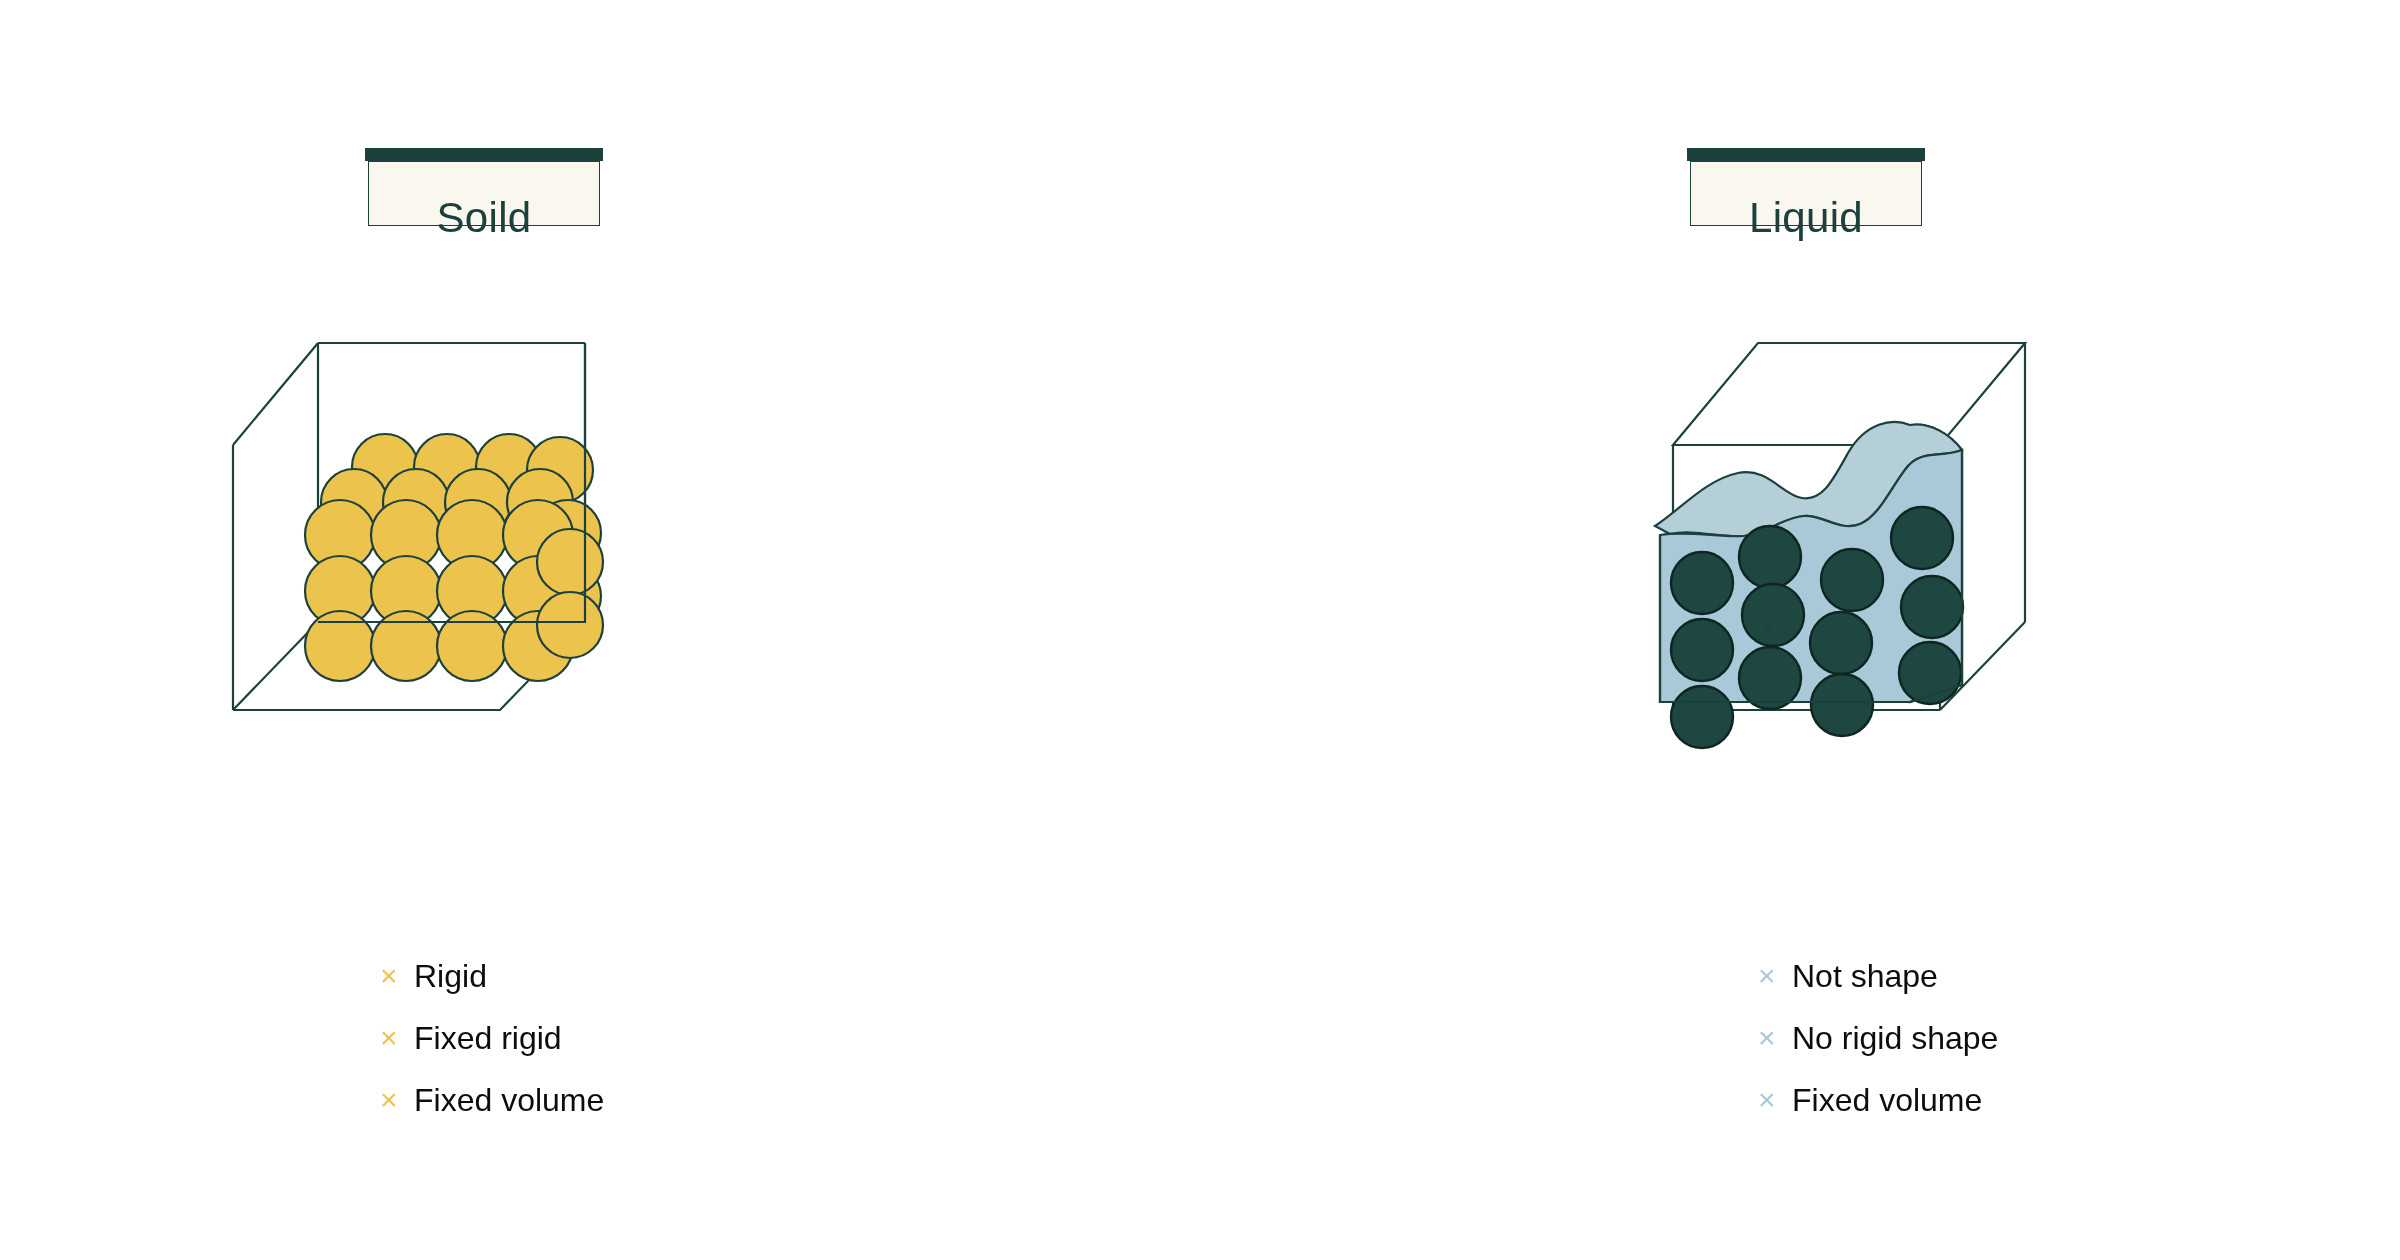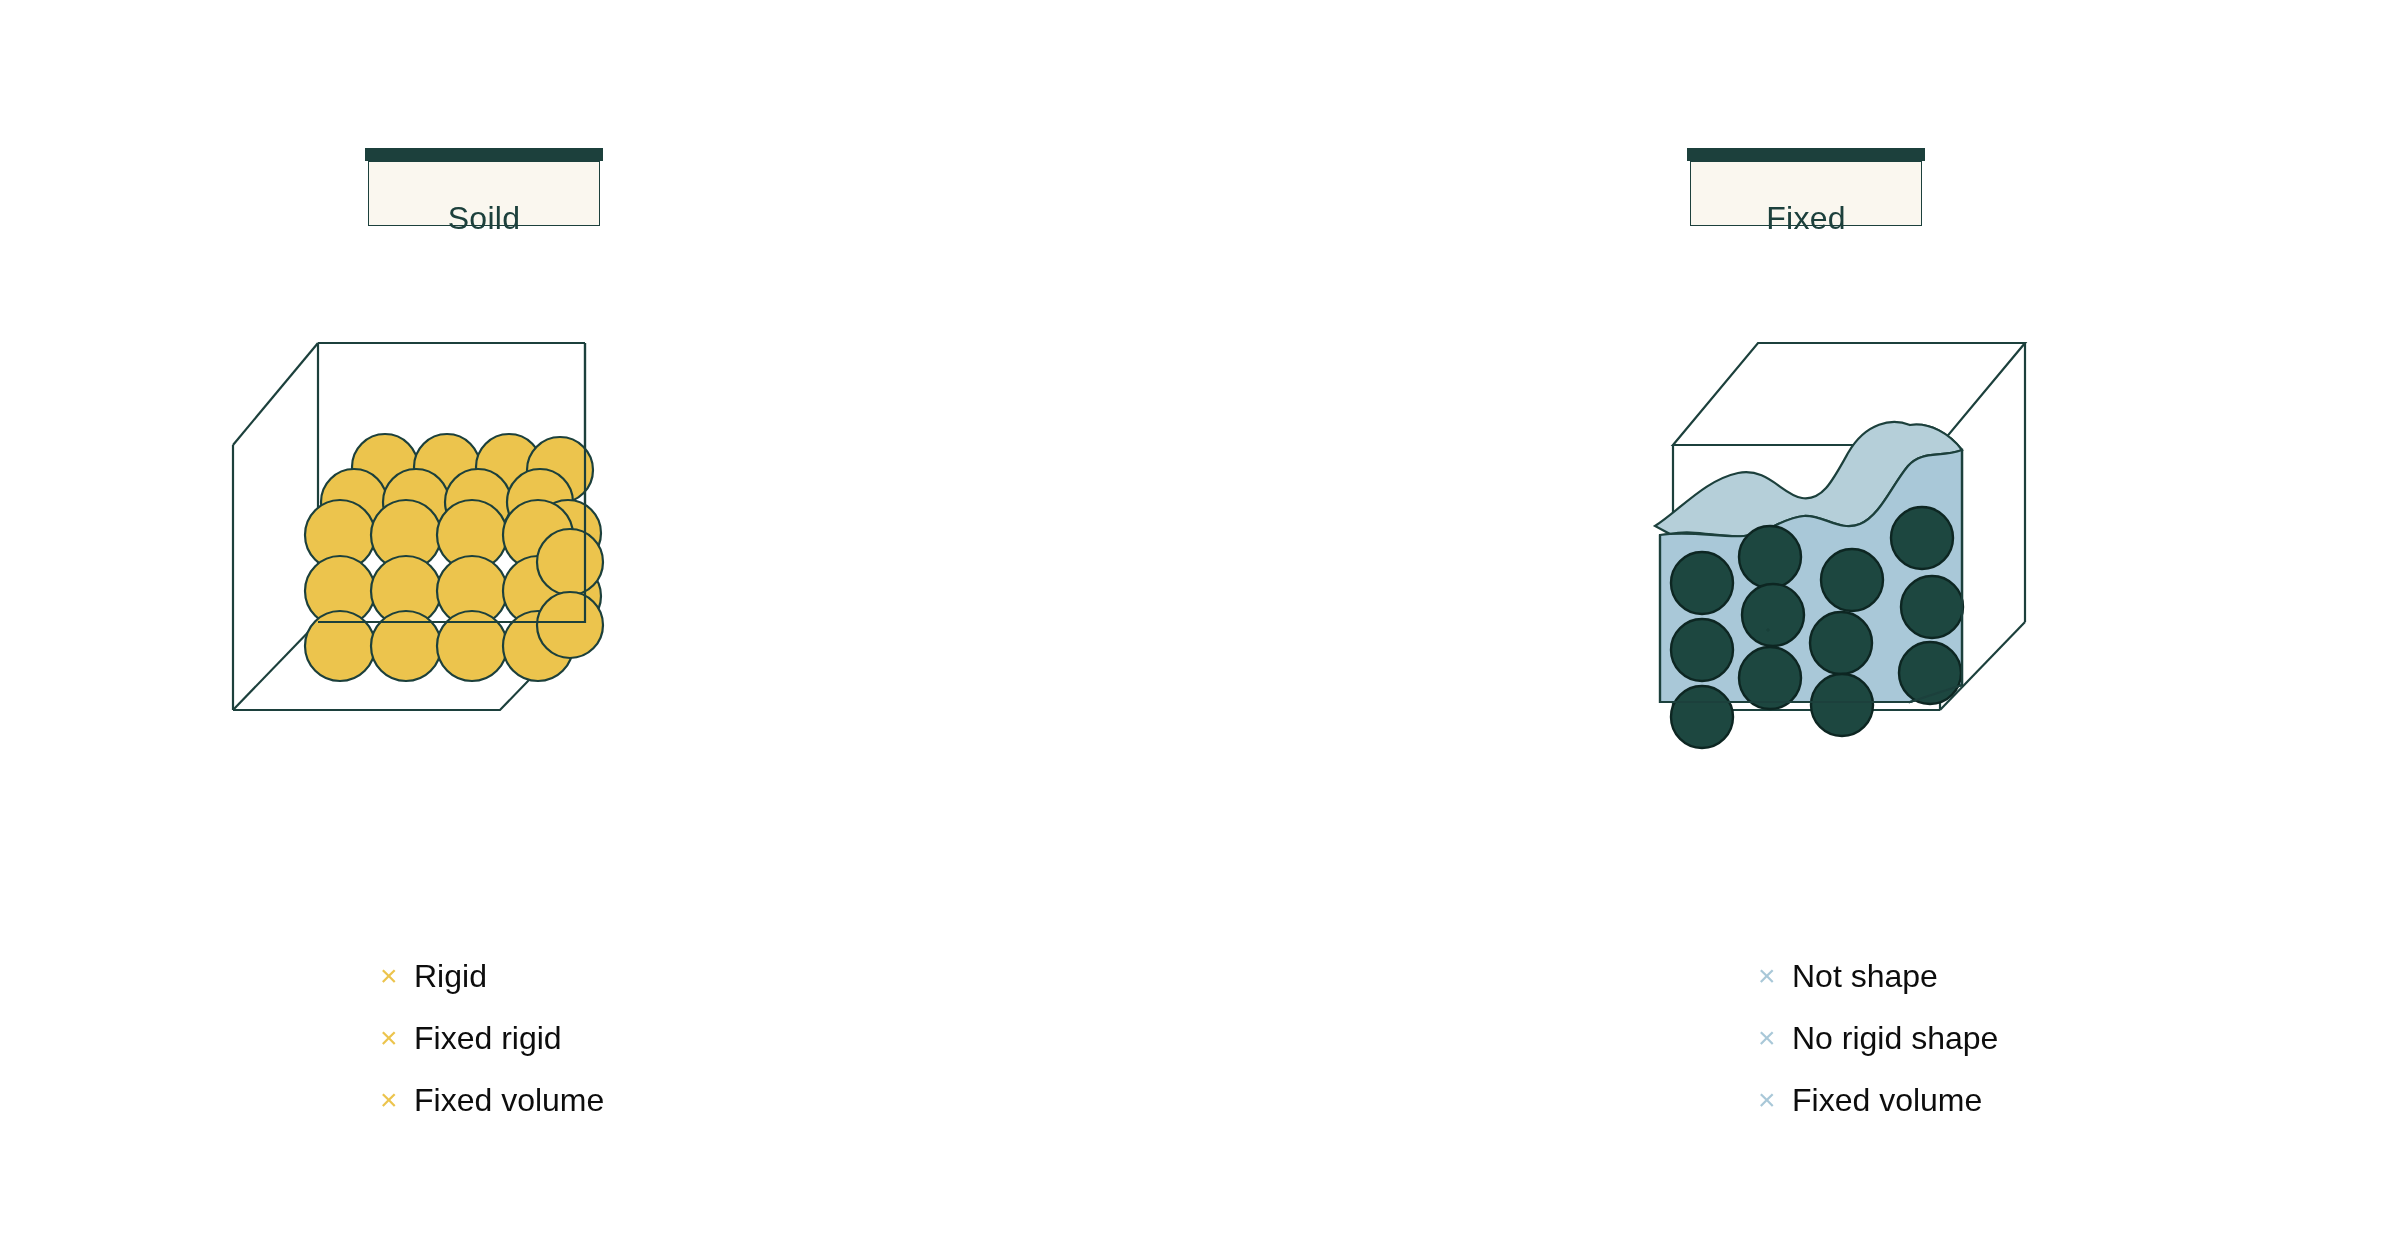--- a/index.html
+++ b/index.html
@@ -58,21 +58,21 @@
     top: 13px;
     width: 230px;
     height: 63px;
     background: #faf7ef;
     border: 1px solid #1c403c;
     display: flex;
     align-items: center;
     justify-content: center;
   }
   .title-text {
-    font-size: 32px;
+    font-size: 42px;
     color: #1c403c;
     font-family: "Liberation Sans", sans-serif;
     letter-spacing: 0.3px;
     line-height: 1;
     margin-top: 48px;
   }
 
   
   .diagram {
     position: absolute;
@@ -198,21 +198,21 @@
         <span class="prop-label">Fixed volume</span>
       </div>
     </div>
   </div>
 
   <div class="column col-liquid">
 
     <div class="title-plate tp-liquid">
       <div class="title-bar"></div>
       <div class="title-box">
-        <span class="title-text">Fixed</span>
+        <span class="title-text">Liquid</span>
       </div>
     </div>
 
     <svg class="diagram" viewBox="0 0 740 620" width="740" height="620">
 
       <g fill="none" stroke="#1c403c" stroke-width="2.2">
         <path d="M 143 115 L 228 13 L 495 13 L 410 115 Z"></path>
         <path d="M 143 115 L 143 380"></path>
         <path d="M 143 380 L 410 380"></path>
         <path d="M 410 380 L 410 115"></path>

